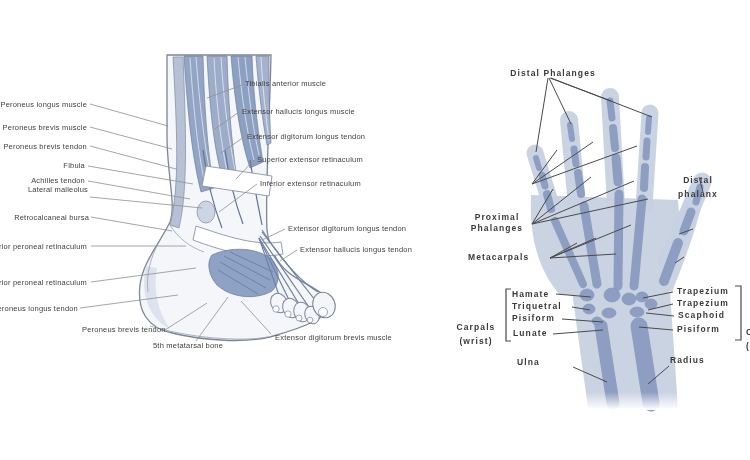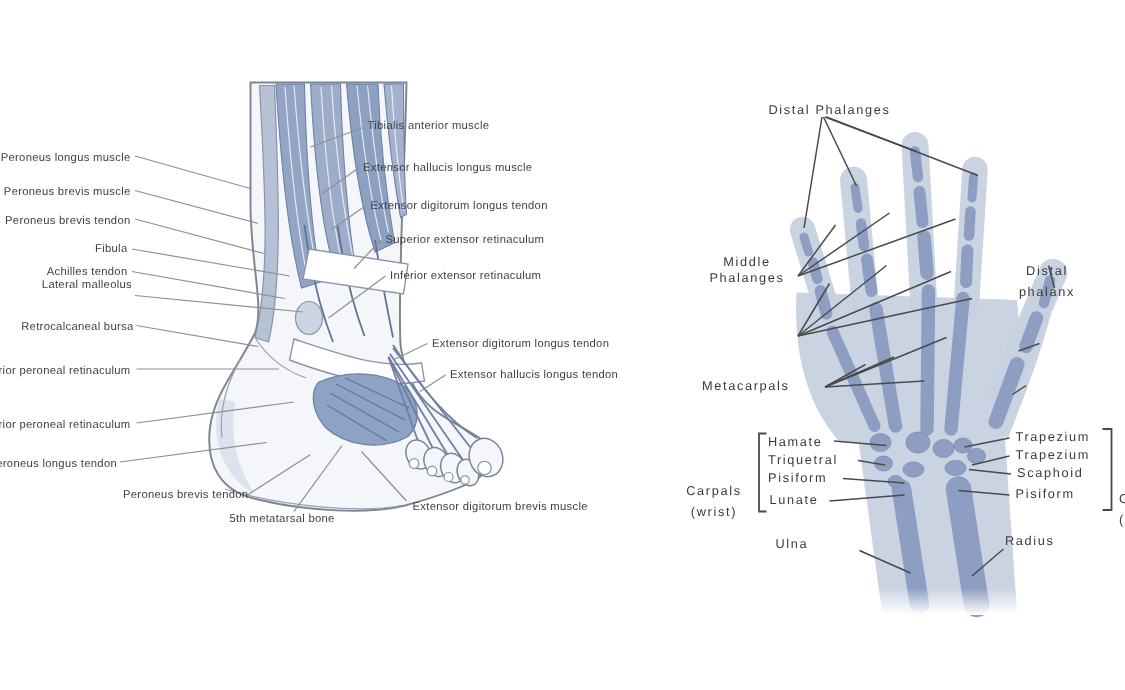--- a/index.html
+++ b/index.html
@@ -1,21 +1,21 @@
 <!DOCTYPE html>
 <html><head>
 <meta charset="utf-8">
 <style>
   html,body{margin:0;padding:0;background:#fff;}
   #stage{position:relative;width:750px;height:460px;background:#ffffff;overflow:hidden;
          font-family:"Liberation Sans",sans-serif;}
   #art{position:absolute;left:0;top:0;}
   .flabel{position:absolute;font-size:7.5px;line-height:9px;color:#3f3f3f;
           white-space:nowrap;letter-spacing:.2px;}
-  .hlabel{position:absolute;font-size:8.5px;font-weight:normal;color:#3a3a3a;
+  .hlabel{position:absolute;font-size:8.5px;font-weight:bold;color:#3a3a3a;
           letter-spacing:1.1px;line-height:11px;white-space:nowrap;}
   .wrap{white-space:normal;}
   .center{text-align:center;}
   .right{text-align:right;}
   .lh15{line-height:14px;margin-top:30px;}
 </style>
 </head>
 <body>
 
 <div id="stage">
@@ -233,21 +233,21 @@
 <span class="flabel" style="left:247px;top:132px">Extensor digitorum longus tendon</span>
 <span class="flabel" style="left:257px;top:155px">Superior extensor retinaculum</span>
 <span class="flabel" style="left:260px;top:179px">Inferior extensor retinaculum</span>
 <span class="flabel" style="left:288px;top:224px">Extensor digitorum longus tendon</span>
 <span class="flabel" style="left:300px;top:245px">Extensor hallucis longus tendon</span>
 
 <span class="flabel" style="left:153px;top:341px">5th metatarsal bone</span>
 <span class="flabel" style="left:275px;top:333px">Extensor digitorum brevis muscle</span>
 
 <span class="hlabel center" style="left:503px;top:68px;width:100px">Distal Phalanges</span>
-<span class="hlabel center wrap" style="left:464px;top:169px;width:68px">Middle Phalanges</span>
+<span class="hlabel center wrap" style="left:459px;top:212px;width:76px">Proximal Phalanges</span>
 <span class="hlabel" style="left:468px;top:252px">Metacarpals</span>
 <span class="hlabel center wrap lh15" style="left:447px;top:290px;width:58px">Carpals (wrist)</span>
 <span class="hlabel" style="left:512px;top:289px">Hamate</span>
 <span class="hlabel" style="left:512px;top:301px">Triquetral</span>
 <span class="hlabel" style="left:512px;top:313px">Pisiform</span>
 <span class="hlabel" style="left:513px;top:328px">Lunate</span>
 <span class="hlabel" style="left:677px;top:286px">Trapezium</span>
 <span class="hlabel" style="left:677px;top:298px">Trapezium</span>
 <span class="hlabel" style="left:678px;top:310px">Scaphoid</span>
 <span class="hlabel" style="left:677px;top:324px">Pisiform</span>

